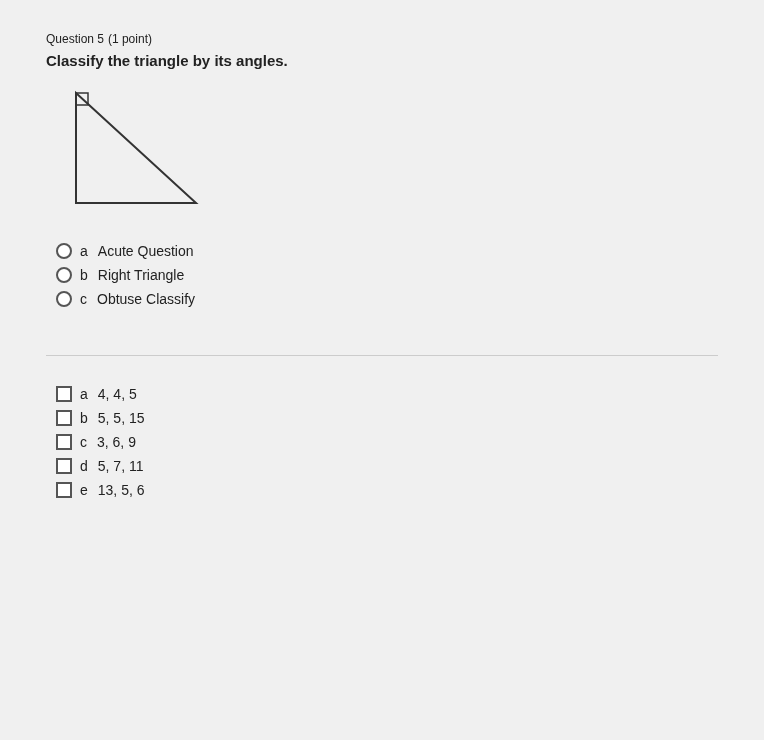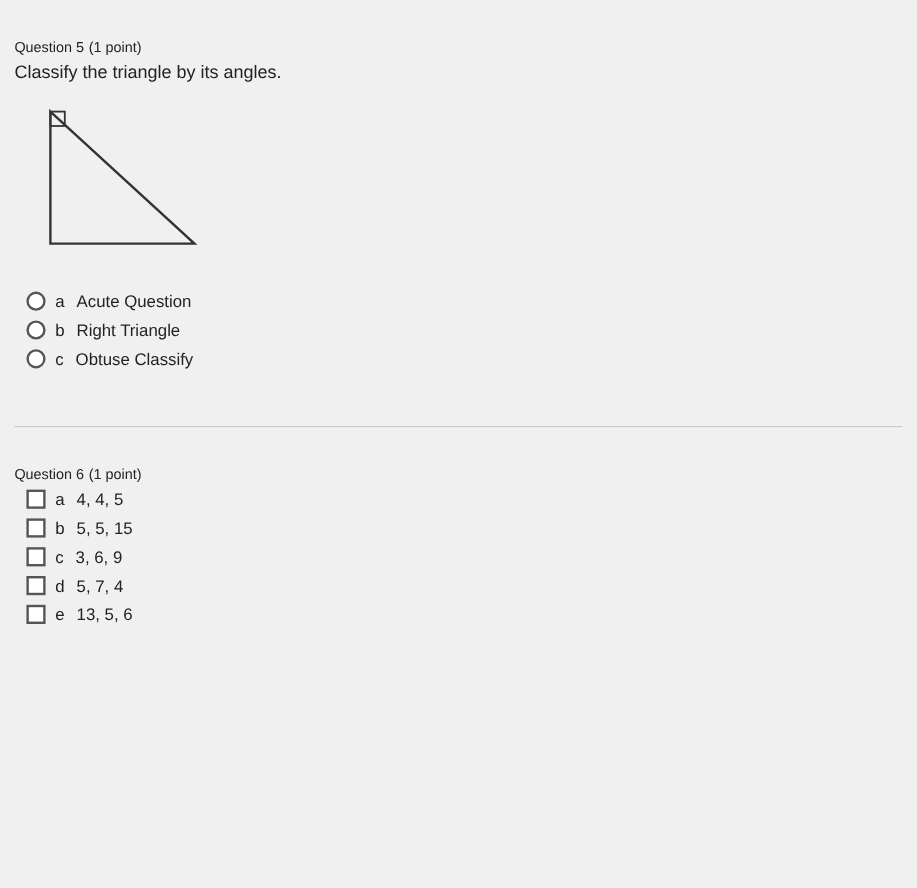--- a/index.html
+++ b/index.html
@@ -12,42 +12,42 @@
       background-color: #f0f0f0;
       font-family: Arial, sans-serif;
       font-size: 14px;
       color: #222;
       width: 764px;
       min-height: 740px;
     }
 
     .page {
       background: #f0f0f0;
-      padding: 20px 12px;
+      padding: 20px 46px;
     }
 
     .question-block {
       background: #f0f0f0;
       padding: 10px 0 20px 0;
     }
 
     .question-header {
       font-size: 14px;
       font-weight: bold;
       margin-bottom: 6px;
     }
 
     .question-header span {
       font-weight: normal;
       font-size: 12px;
     }
 
     .question-text {
       font-size: 15px;
-      font-weight: normal;
+      font-weight: bold;
       margin-bottom: 14px;
     }
 
     .triangle-figure {
       margin: 10px 0 20px 10px;
       width: 160px;
       height: 140px;
     }
 
     .options-list {
@@ -135,45 +135,41 @@
         <span class="radio-circle"></span>
         <span class="option-letter">c</span>
         <span>Obtuse Classify</span>
       </li>
     </ul>
   </div>
 
   <hr class="divider">
 
   <div class="question-block">
-    <div class="question-header">
-      <span>Question 6</span>
-      <span>(1 point)</span>
-    </div>
 
     <ul class="options-list">
       <li>
         <span class="checkbox-square"></span>
         <span class="option-letter">a</span>
         <span>4, 4, 5</span>
       </li>
       <li>
         <span class="checkbox-square"></span>
         <span class="option-letter">b</span>
         <span>5, 5, 15</span>
       </li>
       <li>
         <span class="checkbox-square"></span>
         <span class="option-letter">c</span>
         <span>3, 6, 9</span>
       </li>
       <li>
         <span class="checkbox-square"></span>
         <span class="option-letter">d</span>
-        <span>5, 7, 4</span>
+        <span>5, 7, 11</span>
       </li>
       <li>
         <span class="checkbox-square"></span>
         <span class="option-letter">e</span>
         <span>13, 5, 6</span>
       </li>
     </ul>
   </div>
 
 </div>

